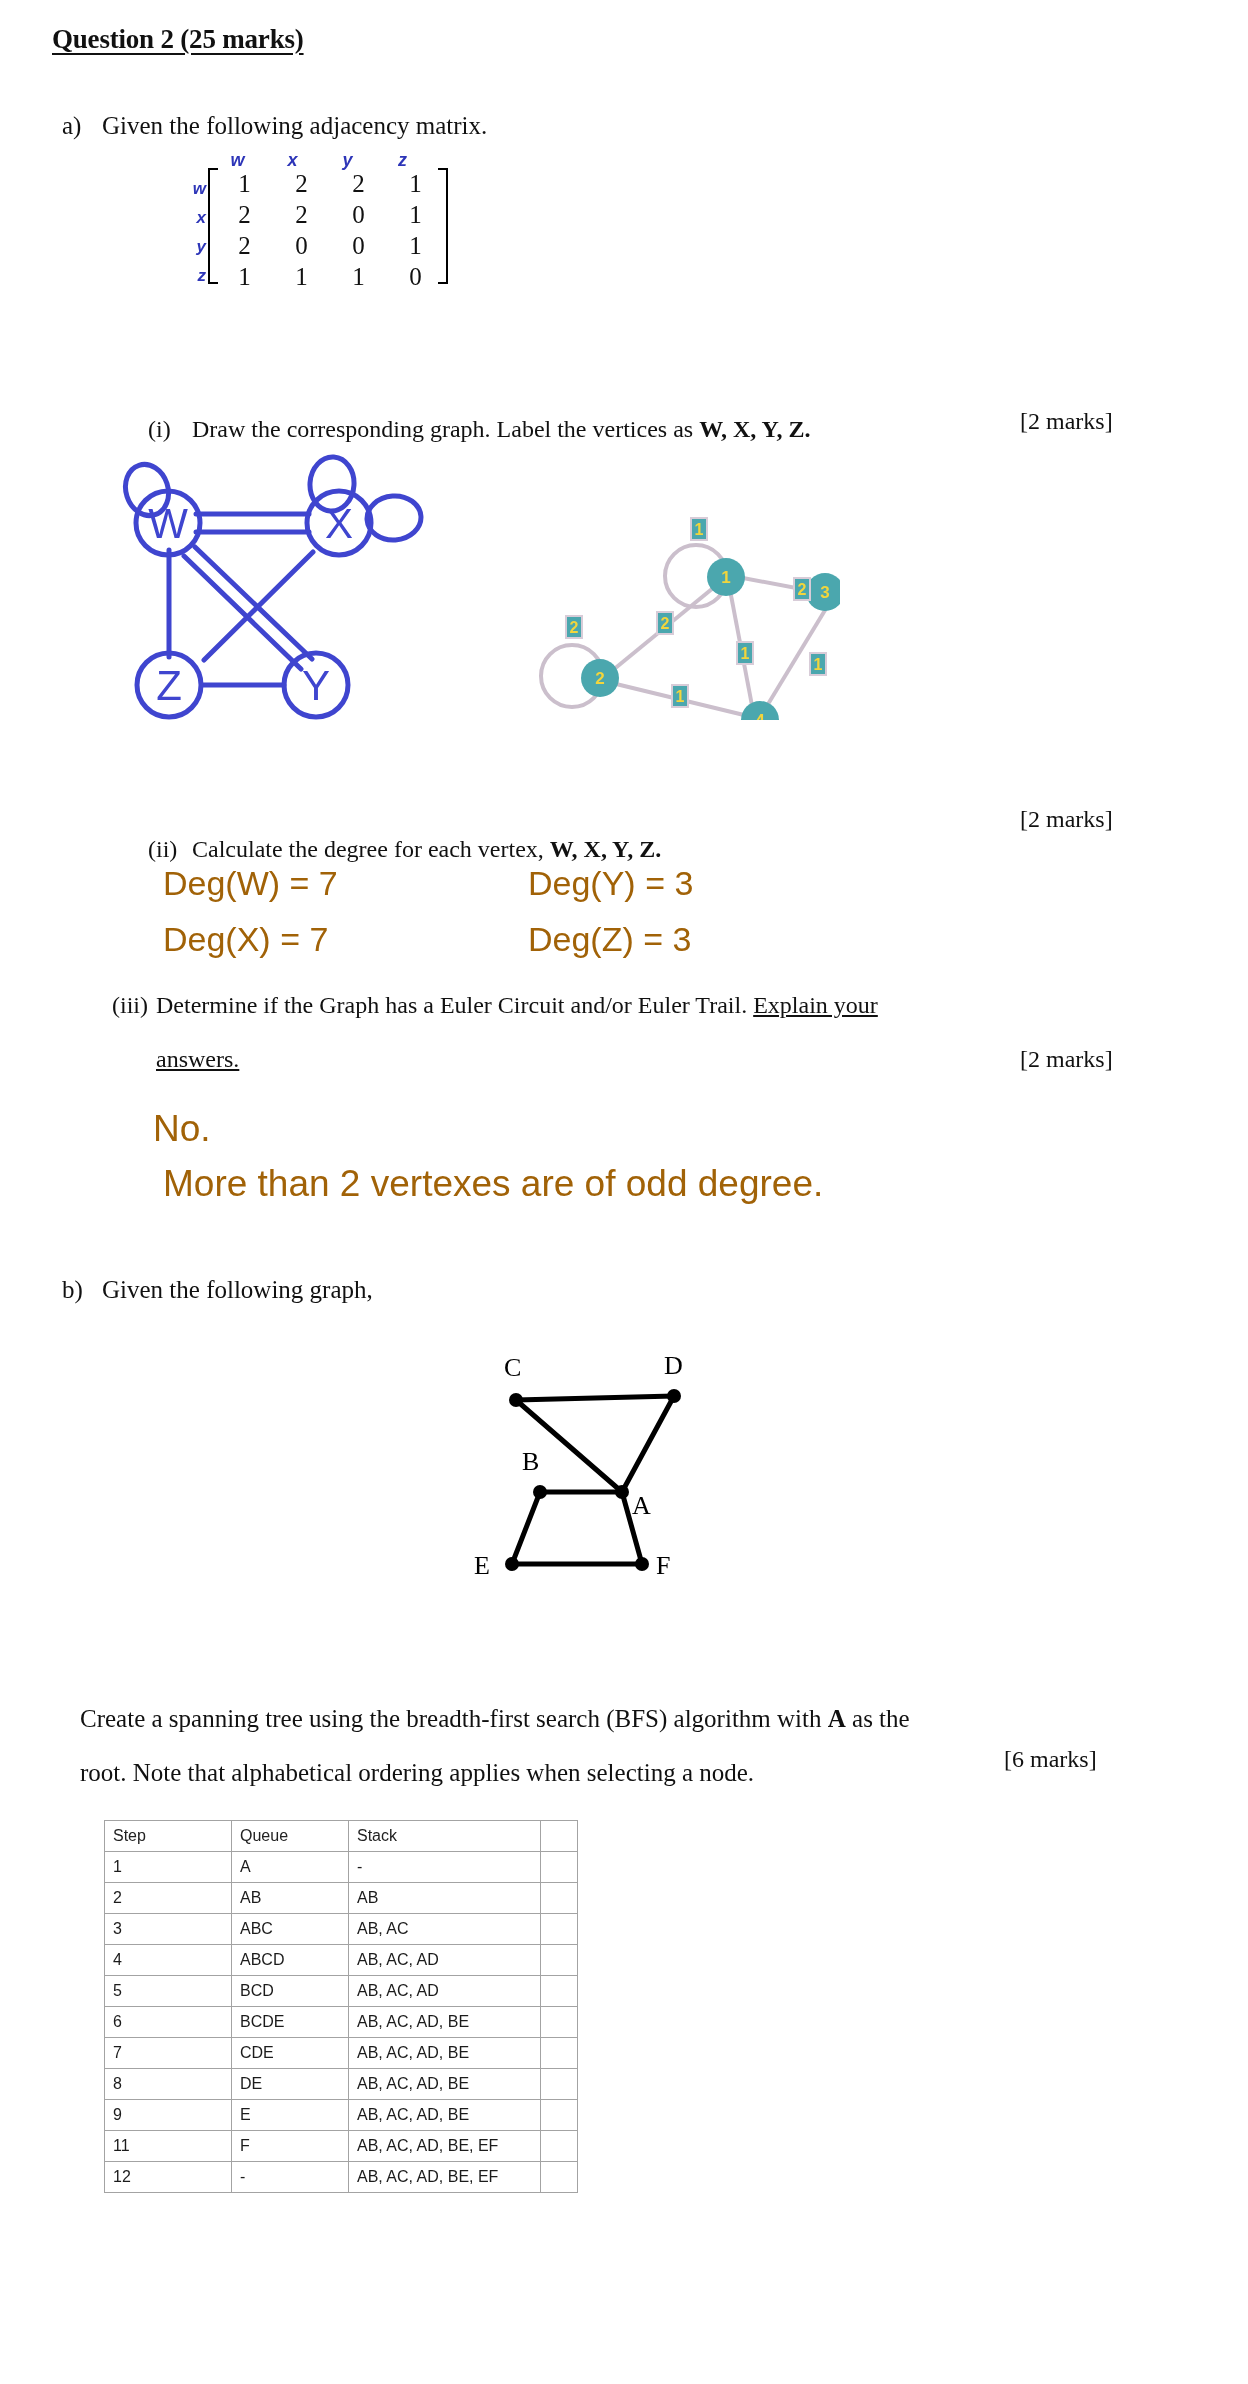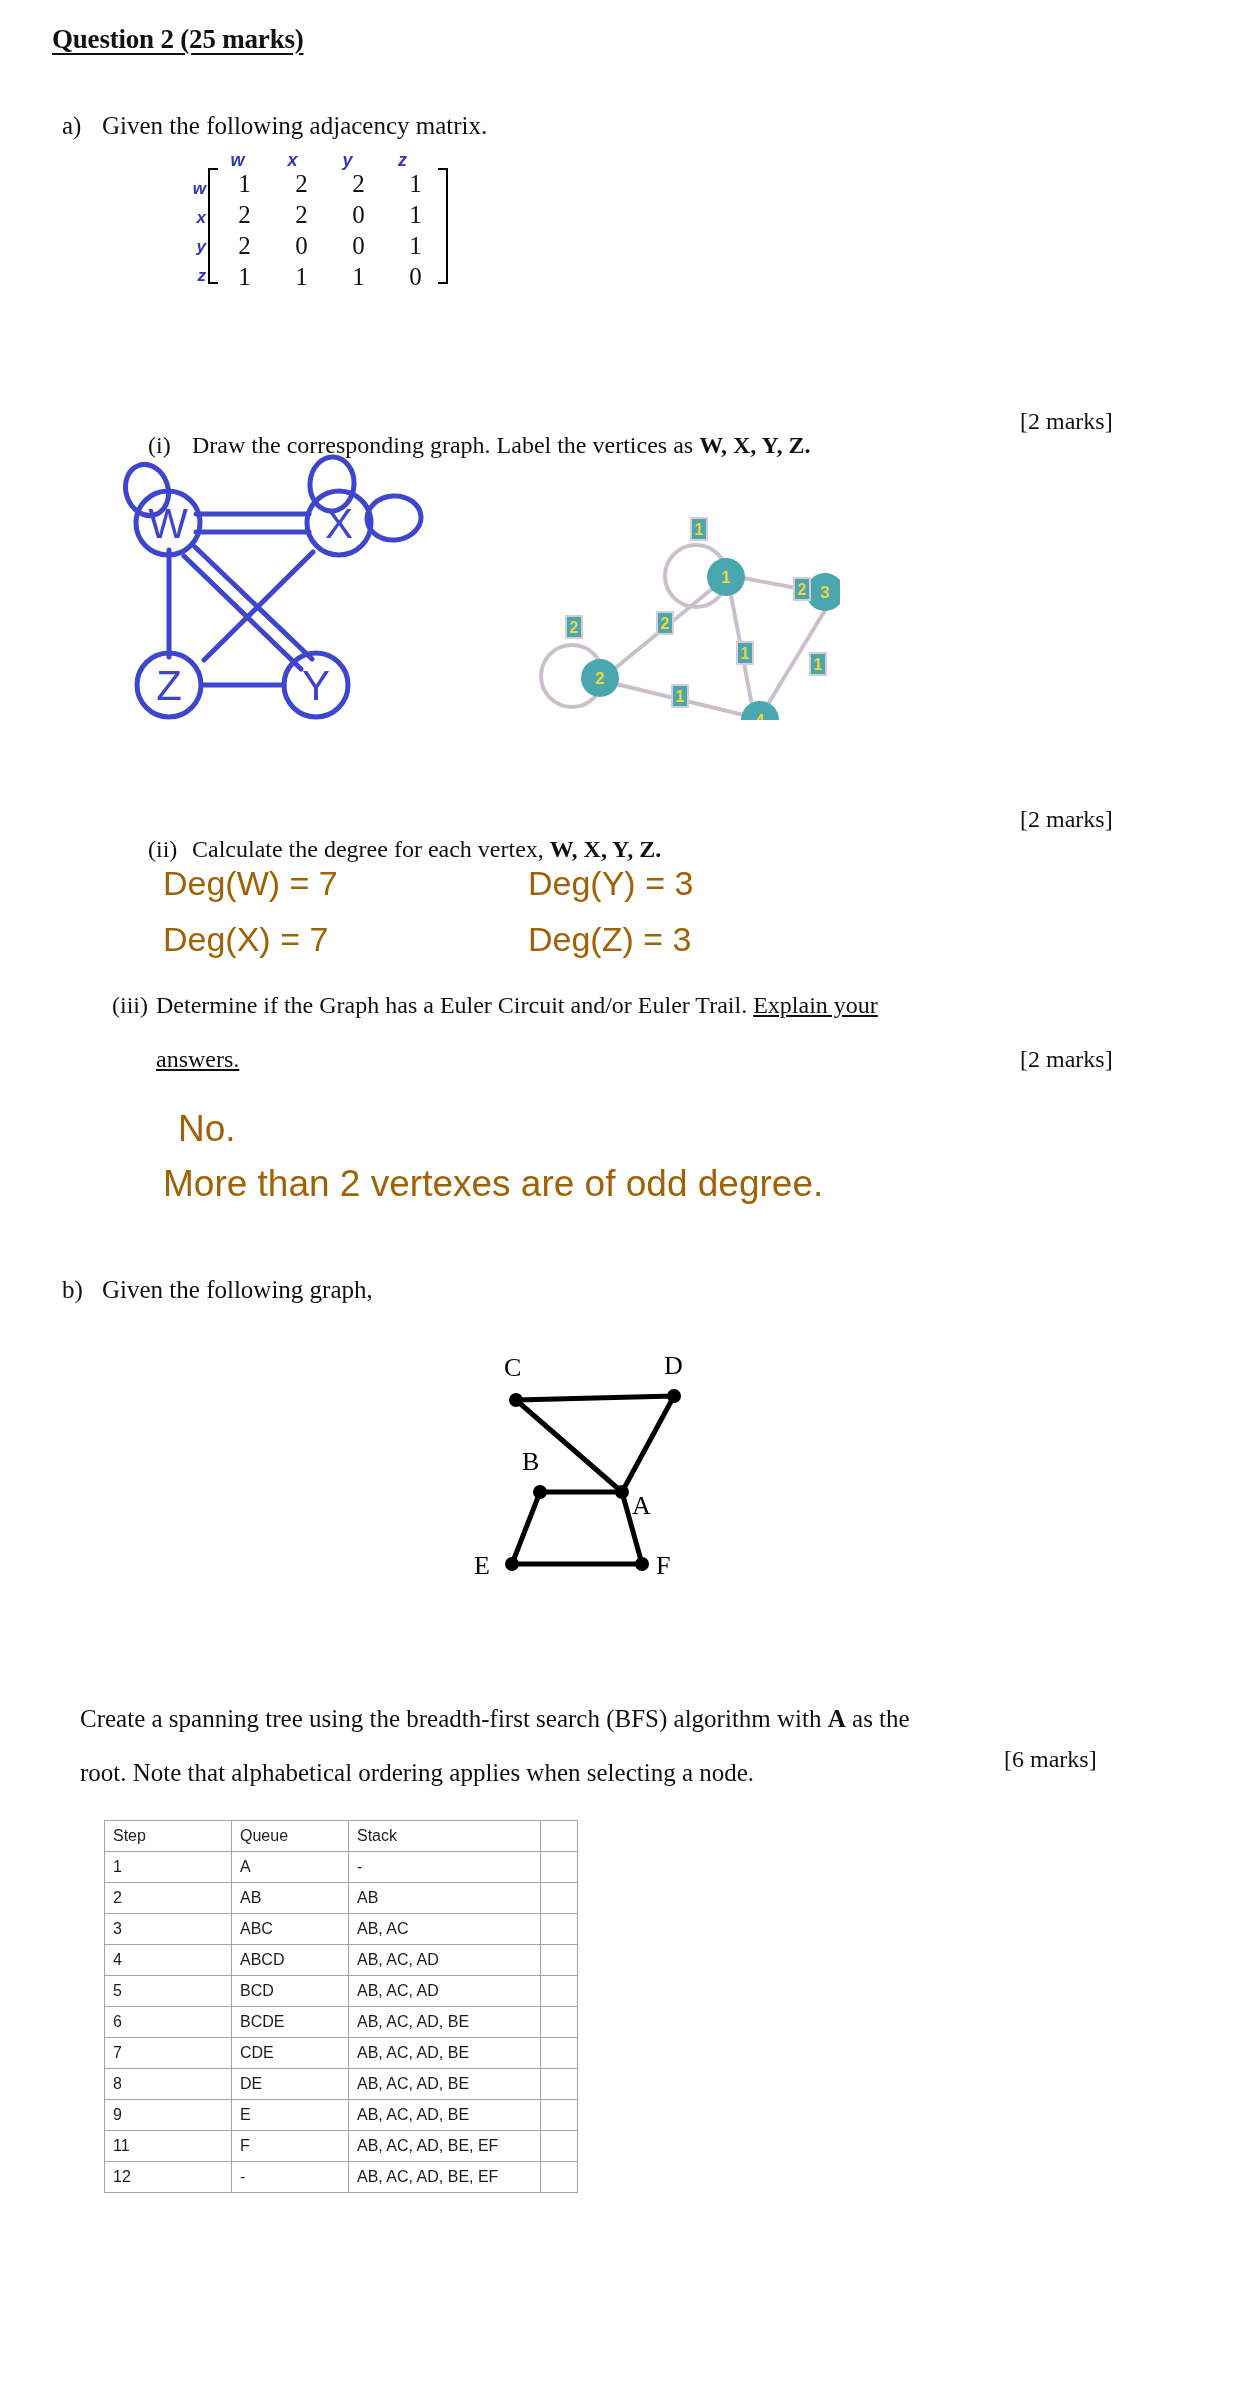--- a/index.html
+++ b/index.html
@@ -195,21 +195,21 @@
       <tr>
         <td>1</td>
         <td>1</td>
         <td>1</td>
         <td>0</td>
       </tr>
     </tbody>
       </table>
   </div>
 
-  <div class="sub" style="left:148px; top:432px;">
+  <div class="sub" style="left:148px; top:416px;">
     <span class="rn">(i)</span><span>Draw the corresponding graph.  Label the vertices as </span><span class="bold">W, X, Y, Z.</span>
   </div>
   <div class="marks" style="left:1020px; top:408px;">[2 marks]</div>
 
   <div class="hand-graph">
     <svg width="330" height="300" viewBox="0 0 330 300" xmlns="http://www.w3.org/2000/svg">
       <g stroke="#3f45cf" stroke-width="5" fill="none" stroke-linecap="round">
 
         <ellipse cx="51" cy="38" rx="21" ry="26" transform="rotate(-18 51 38)"></ellipse>
 
@@ -307,21 +307,21 @@
   <div class="hw big" style="left:528px; top:864px;">Deg(Y) = 3</div>
   <div class="hw big" style="left:163px; top:920px;">Deg(X) = 7</div>
   <div class="hw big" style="left:528px; top:920px;">Deg(Z) = 3</div>
 
   <div class="sub" style="left:112px; top:992px; width:920px;">
     <span class="rn">(iii)</span><span>Determine if the Graph has a Euler Circuit and/or Euler Trail.  </span><span class="ul">Explain your</span>
   </div>
   <div class="sub ul" style="left:156px; top:1046px;">answers.</div>
   <div class="marks" style="left:1020px; top:1046px;">[2 marks]</div>
 
-  <div class="hw" style="left:178px; top:1108px; font-size:37px;">No.</div>
+  <div class="hw" style="left:153px; top:1108px; font-size:37px;">No.</div>
   <div class="hw" style="left:163px; top:1163px; font-size:37px;">More than 2 vertexes are of odd degree.</div>
 
   <div class="item-b">
     <span class="lbl">b)</span><span>Given the following graph,</span>
   </div>
 
   <div class="bgraph">
     <svg width="300" height="250" viewBox="0 0 300 250" xmlns="http://www.w3.org/2000/svg">
       <g stroke="#000" stroke-width="5" fill="none" stroke-linecap="round">
         <line x1="76" y1="48" x2="234" y2="44"></line>

